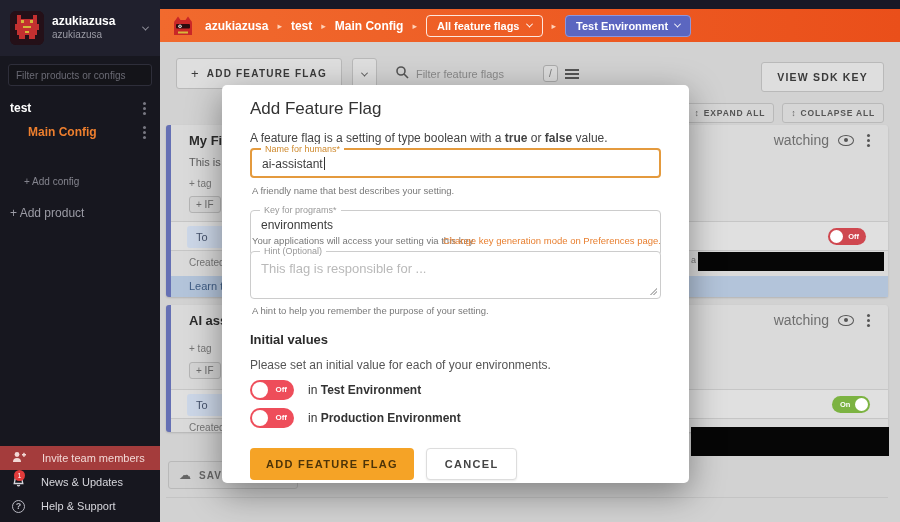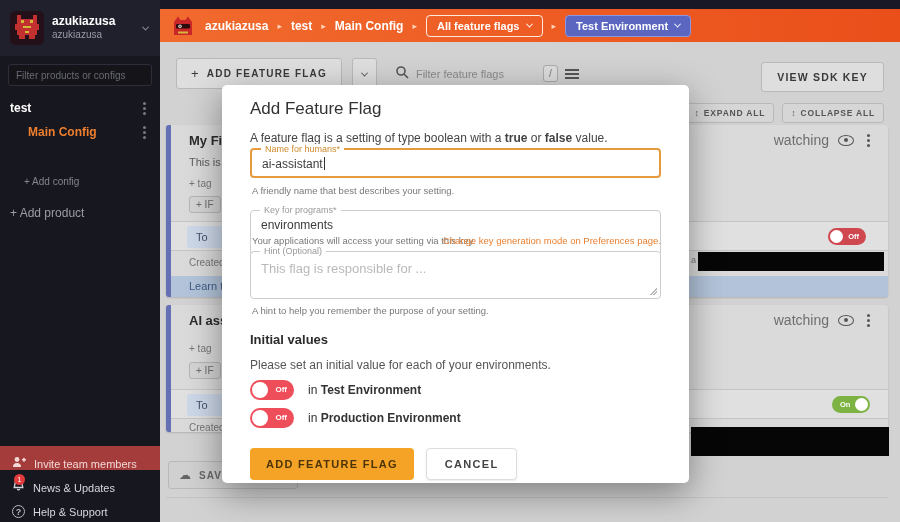--- a/index.html
+++ b/index.html
@@ -34,21 +34,21 @@
   .sb-filter::placeholder { color:#6a6a74; }
   .sb-row { display:flex; align-items:center; padding:5px 10px; font-size:12px; }
   .sb-row .grow { flex:1; }
   .kebab { width:3px; height:3px; border-radius:50%; background:#787882;
     box-shadow:0 -5px 0 #787882, 0 5px 0 #787882; margin:5px 4px; cursor:pointer; }
   .sb-product { color:#fff; font-weight:bold; }
   .sb-config { color:#ee7f2e; font-weight:bold; padding-left:18px; }
   .sb-addcfg { color:#84848e; font-size:10px; padding-left:24px; cursor:pointer;margin-top:32px; }
   .sb-addprod { color:#9c9ca6; font-size:12px; margin-top:14px; cursor:pointer; }
   .sb-foot { position:absolute; left:0; right:0; bottom:4px; }
-  .sb-frow { display:flex; align-items:flex-end; gap:8px; height:24px; padding:0 12px; font-size:11px; color:#d6d6dc; cursor:pointer; }
+  .sb-frow { display:flex; align-items:center; gap:16px; height:24px; padding:0 12px; font-size:11px; color:#d6d6dc; cursor:pointer; }
   .sb-frow.invite { background:#a43c3c; color:#f2d9d6; }
   .qmark { width:13px; height:13px; border:1.4px solid #b9b9c2; border-radius:50%; font-size:9px;
     display:flex; align-items:center; justify-content:center; color:#b9b9c2; font-weight:bold; }
   .badge { position:absolute; margin-left:6px; margin-top:-14px; min-width:11px; height:11px; background:#e23b3b;
     border-radius:6px; color:#fff; font-size:7px; display:flex; align-items:center; justify-content:center; padding:0 2px; }
 
   
   .content { position:absolute; left:160px; top:42px; right:0; bottom:0; background:#d2d2d2; }
   .toolbar { position:absolute; left:16px; top:16px; display:flex; align-items:center; gap:10px; }
   .btn { border:1px solid #b9b9b9; background:#dedede; border-radius:3px; color:#3a3a3a; cursor:pointer;

